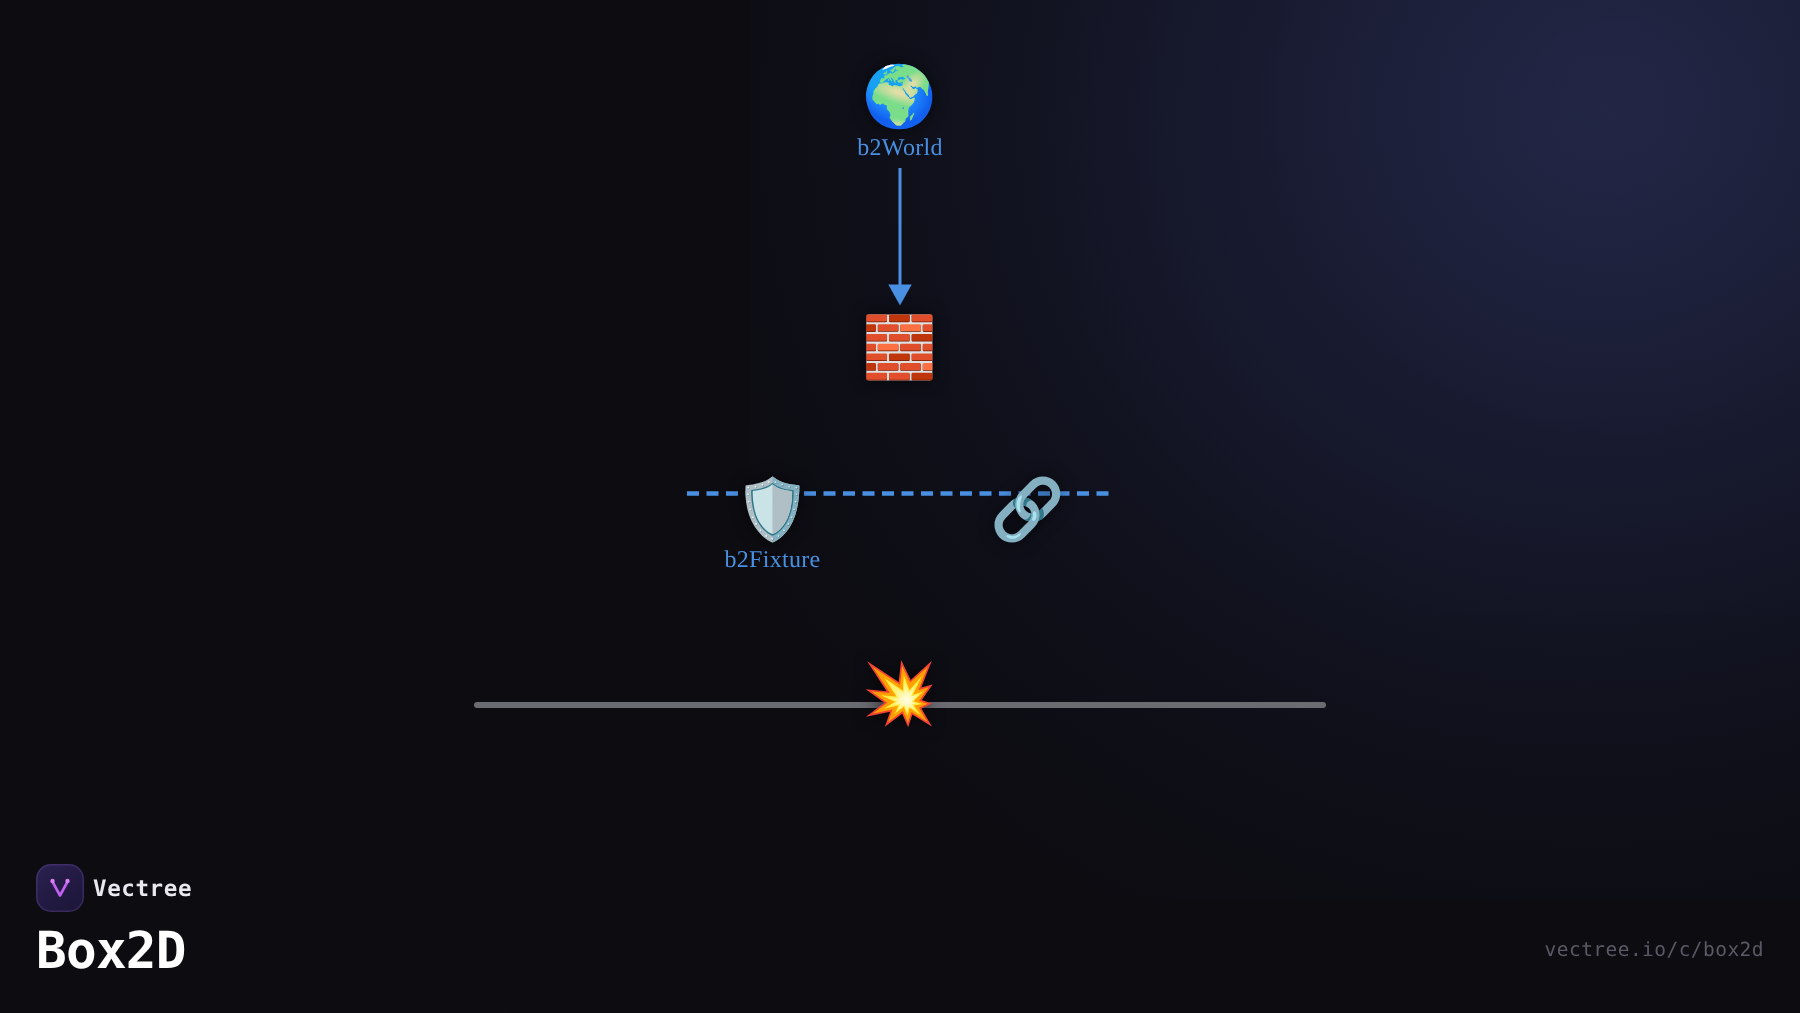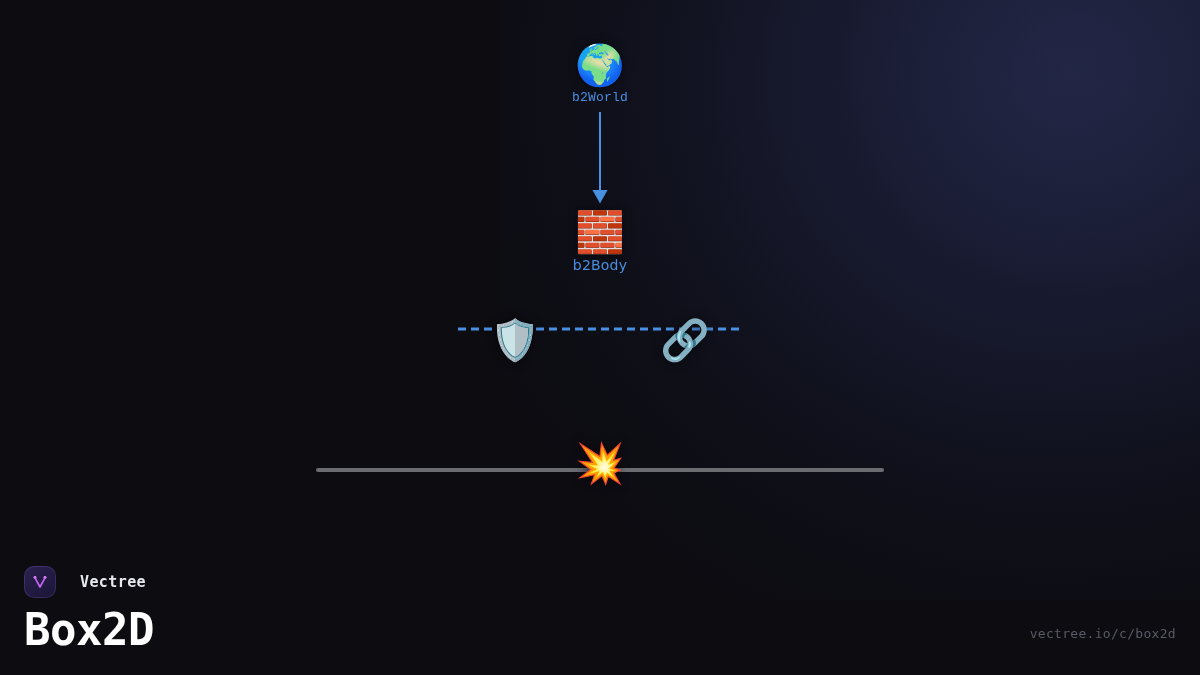--- a/index.html
+++ b/index.html
@@ -50,22 +50,22 @@
   }
   .node .glyph {
     font-family:"DejaVu Sans", sans-serif;
     line-height:1;
     display:block;
     filter:drop-shadow(0 0 5px rgba(0,0,0,0.55));
   }
   .node .label {
     display:block;
     margin-top:5px;
-    font-family:Liberation Mono, monospace;
-    font-size:13px;
+    font-family:Liberation Serif, serif;
+    font-size:16px;
     letter-spacing:0.2px;
     color:#4a90e2;
     white-space:nowrap;
   }
   .node .label.sans {
     font-family:"DejaVu Sans", sans-serif;
     font-size:14px;
   }
   .node .label.contact {
     color:#e23c3c;
@@ -79,41 +79,41 @@
     pointer-events:none;
     overflow:visible;
   }
 
   
   .footer { position:absolute; left:24px; bottom:22px; }
 
   .brand-row {
     display:flex;
     align-items:center;
-    gap:24px;
+    gap:6px;
     margin-bottom:9px;
   }
   .brand-logo {
     width:32px; height:32px;
     border-radius:10px;
     background:linear-gradient(145deg,#2b2150 0%,#221a42 55%,#1b1636 100%);
     box-shadow:inset 0 0 0 1px rgba(150,110,220,0.22);
     display:flex; align-items:center; justify-content:center;
     flex:none;
   }
   .brand-name {
     font-family:"DejaVu Sans Mono", monospace;
     font-size:15px;
     font-weight:bold;
     color:#e8e8ef;
     letter-spacing:0.4px;
   }
   .page-title {
     font-family:"DejaVu Sans Mono", monospace;
-    font-size:44px;
+    font-size:34px;
     font-weight:bold;
     color:#ffffff;
     letter-spacing:-0.5px;
     line-height:1.05;
   }
   .site-url {
     position:absolute;
     right:24px; bottom:34px;
     font-family:"DejaVu Sans Mono", monospace;
     font-size:13px;
@@ -144,25 +144,25 @@
     <line x1="318" y1="470" x2="882" y2="470" stroke="#6b6b72" stroke-width="4" stroke-linecap="round"></line>
   </svg>
 
   <div class="node" style="left:600px; top:45px;">
     <span class="glyph" style="font-size:40px;">🌍</span>
     <span class="label">b2World</span>
   </div>
 
   <div class="node" style="left:600px; top:212px;">
     <span class="glyph" style="font-size:40px;">🧱</span>
-    <span class="label sans">b2Body</span>
   </div>
 
   <div class="node" style="left:515px; top:320px;">
     <span class="glyph" style="font-size:40px;">🛡️</span>
+    <span class="label">b2Fixture</span>
   </div>
 
   <div class="node" style="left:685px; top:320px;">
     <span class="glyph" style="font-size:40px;">🔗</span>
   </div>
 
   <div class="node" style="left:600px; top:443px;">
     <span class="glyph" style="font-size:40px;">💥</span>
   </div>
 

